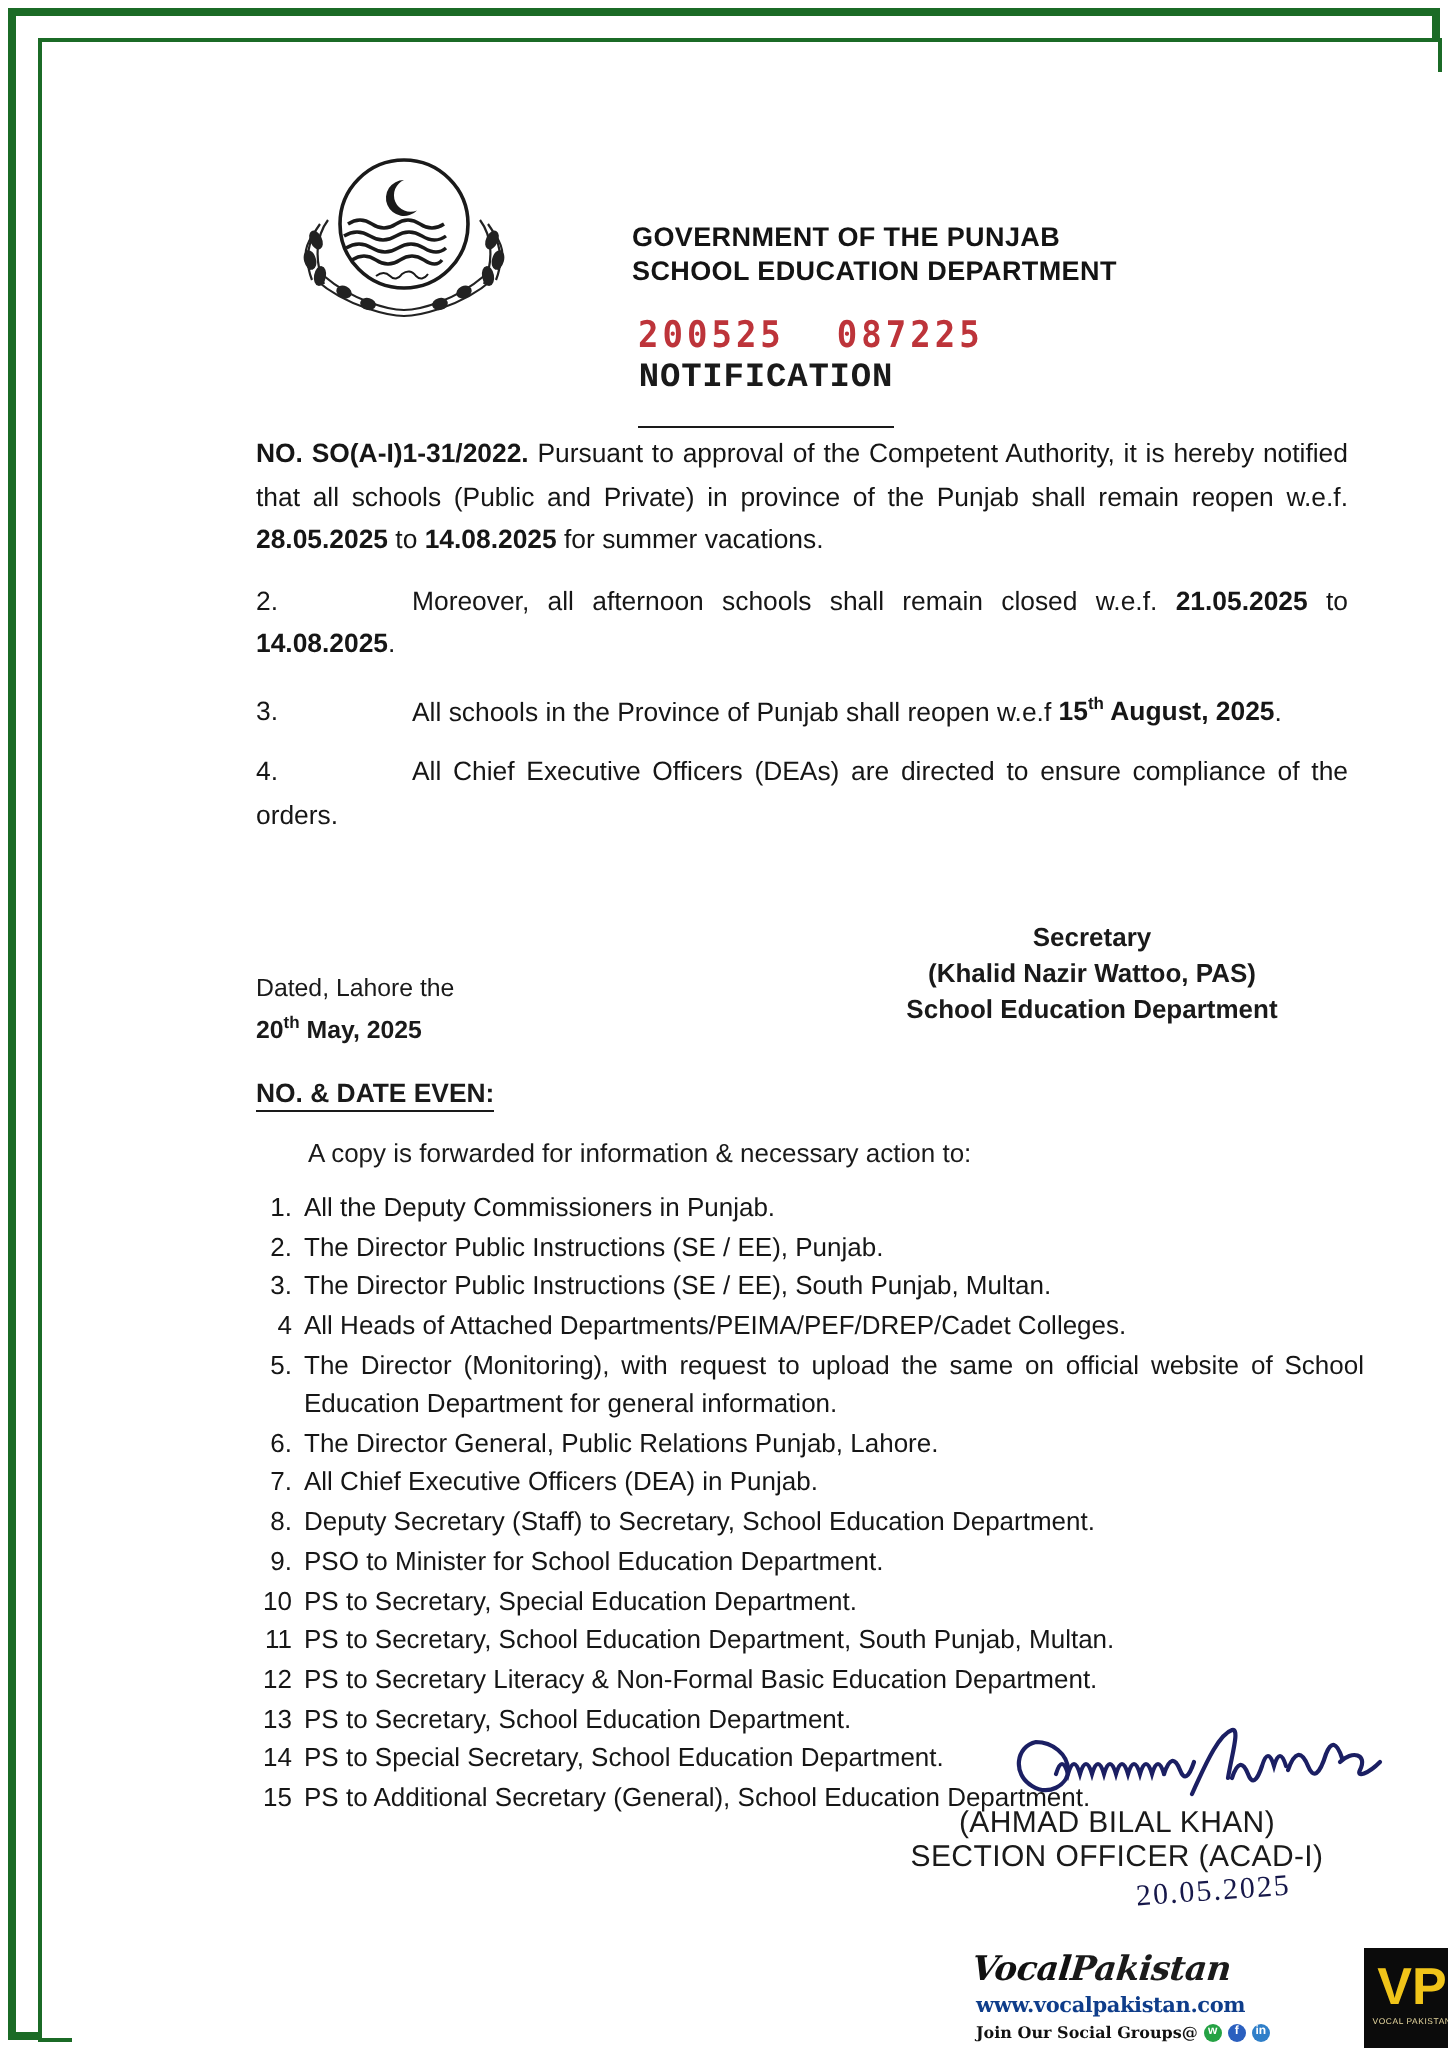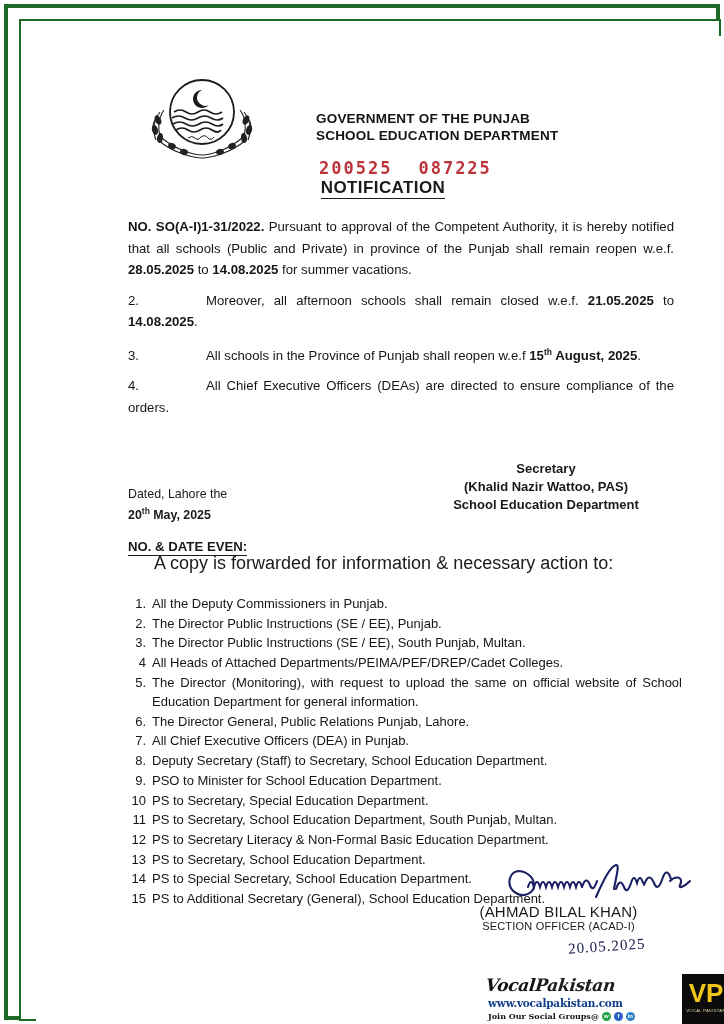--- a/index.html
+++ b/index.html
@@ -85,21 +85,22 @@
     position: absolute;
     left: 0; top: 142px;
     width: 694px;
     text-align: center;
     font-size: 17px;
     font-weight: bold;
     letter-spacing: 0.4px;
   }
   .notif-title span {
     border-bottom: 1.6px solid #1a1a1a;
-    padding-bottom: 1px;
+    padding-bottom: 14px;
+    font-family: Liberation Mono, monospace;
   }
 
   
   .body-block {
     position: absolute;
     left: 92px;
     top: 180px;
     width: 546px;
   }
   .para {
@@ -147,22 +148,22 @@
     left: 92px; top: 503px;
     font-size: 13.2px;
     font-weight: bold;
   }
   .date-even span {
     border-bottom: 1.4px solid #1a1a1a;
     padding-bottom: 1px;
   }
   .copy-line {
     position: absolute;
-    left: 118px; top: 517px;
-    font-size: 18px;
+    left: 118px; top: 533px;
+    font-size: 13px;
   }
 
   
   .dist-list {
     position: absolute;
     left: 94px; top: 558px;
     width: 552px;
   }
   .dist-item {
     display: flex;
@@ -204,21 +205,21 @@
     width: 285px;
     text-align: center;
     font-size: 15px;
     letter-spacing: 0.2px;
   }
   .sig-role {
     position: absolute;
     left: 0; top: 59px;
     width: 285px;
     text-align: center;
-    font-size: 11px;
+    font-size: 15px;
     letter-spacing: 0.2px;
   }
   .sig-date {
     position: absolute;
     left: 152px; top: 77px;
     font-family: "Liberation Serif", serif;
     font-size: 15px;
     color: #17184a;
     transform: rotate(-4deg);
     letter-spacing: 1px;

